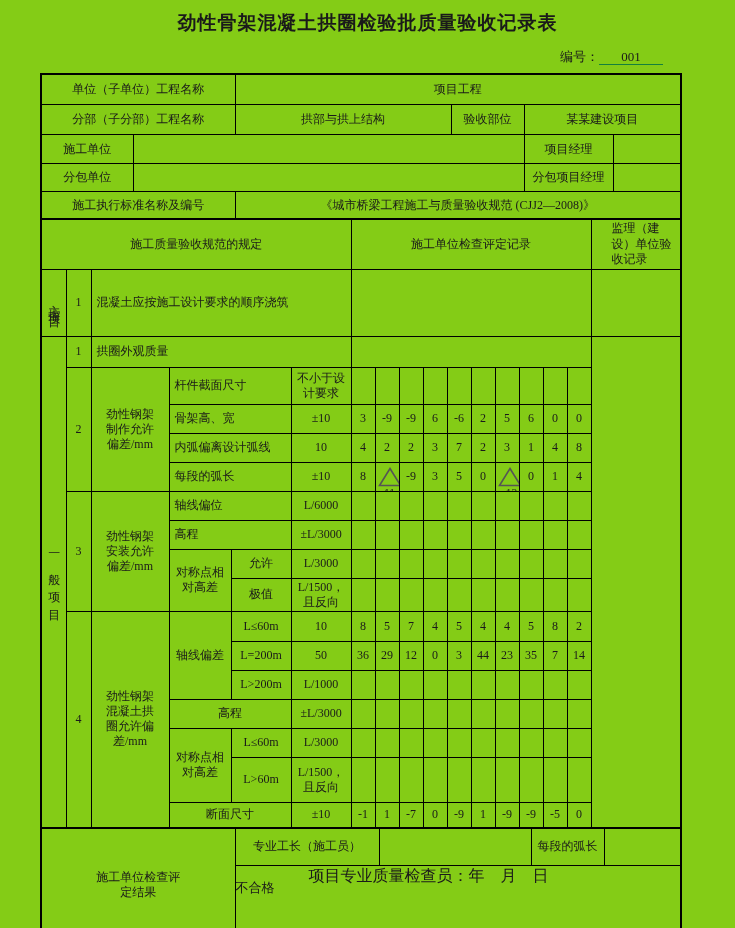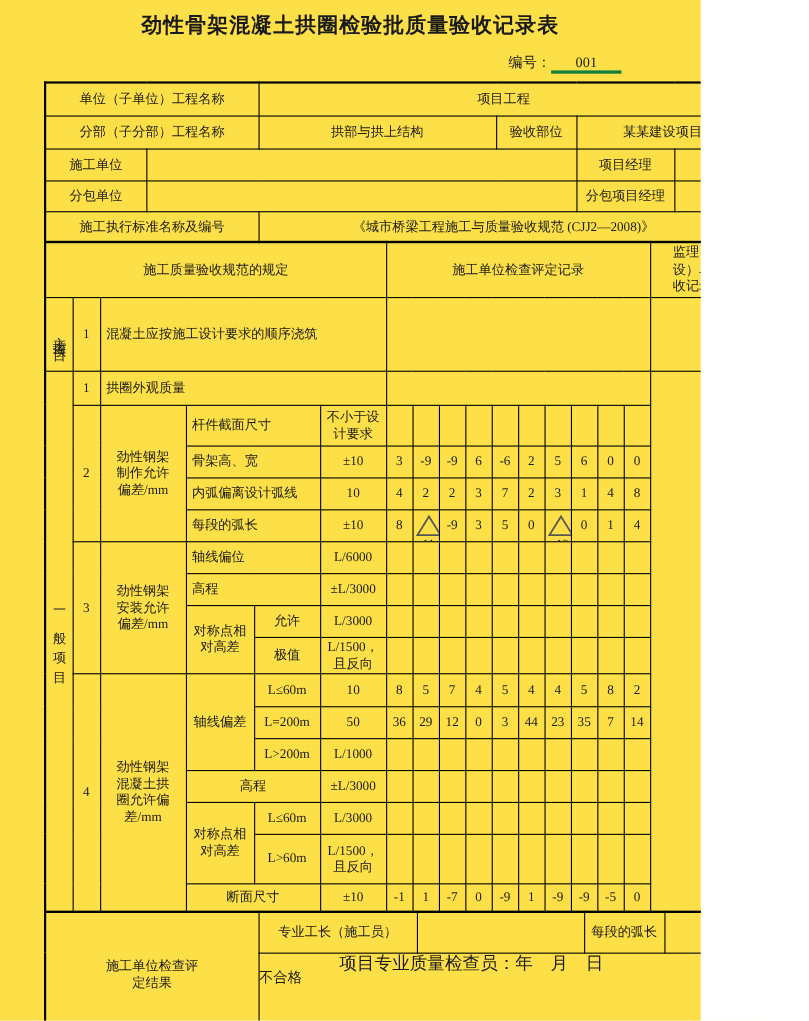--- a/index.html
+++ b/index.html
@@ -1,21 +1,21 @@
 <!DOCTYPE html>
 <html><head>
 <meta charset="utf-8">
 <style>
   html,body{margin:0;padding:0;background:#fff;color:#1a1a1a;
     font-family:"Liberation Serif","DejaVu Serif",serif;}
-  .page{width:637px;height:928px;background:#fde047;overflow:hidden;}
+  .page{width:735px;height:928px;background:#84cc16;overflow:hidden;}
   .title{padding-top:10px;text-align:center;font-size:19px;font-weight:bold;letter-spacing:1px;}
   .serial-row{text-align:right;padding:12px 72px 7px 0;font-size:13px;}
   .serial-underline{display:inline-block;width:64px;text-align:center;
-    border-bottom:3px solid #15803d;font-size:13px;line-height:14px;}
+    border-bottom:1px solid #15803d;font-size:13px;line-height:14px;}
   table{border-collapse:collapse;table-layout:fixed;width:640px;margin-left:40px;}
   .tbl{border:2px solid #000;}
   .tbl + .tbl{margin-top:-2px;}
   td{border:1px solid #000;font-size:12px;text-align:center;vertical-align:middle;
     padding:1px 2px;overflow:hidden;word-break:break-all;line-height:1.25;}
   td.txt{text-align:left;padding-left:5px;margin-top:24px;}
   td.lblc{text-align:center;padding:1px 13px;}
   .vt{writing-mode:vertical-lr;text-orientation:upright;text-align:center;
     letter-spacing:4px;padding:2px 0;}
   .vt-gen{letter-spacing:18px;}

